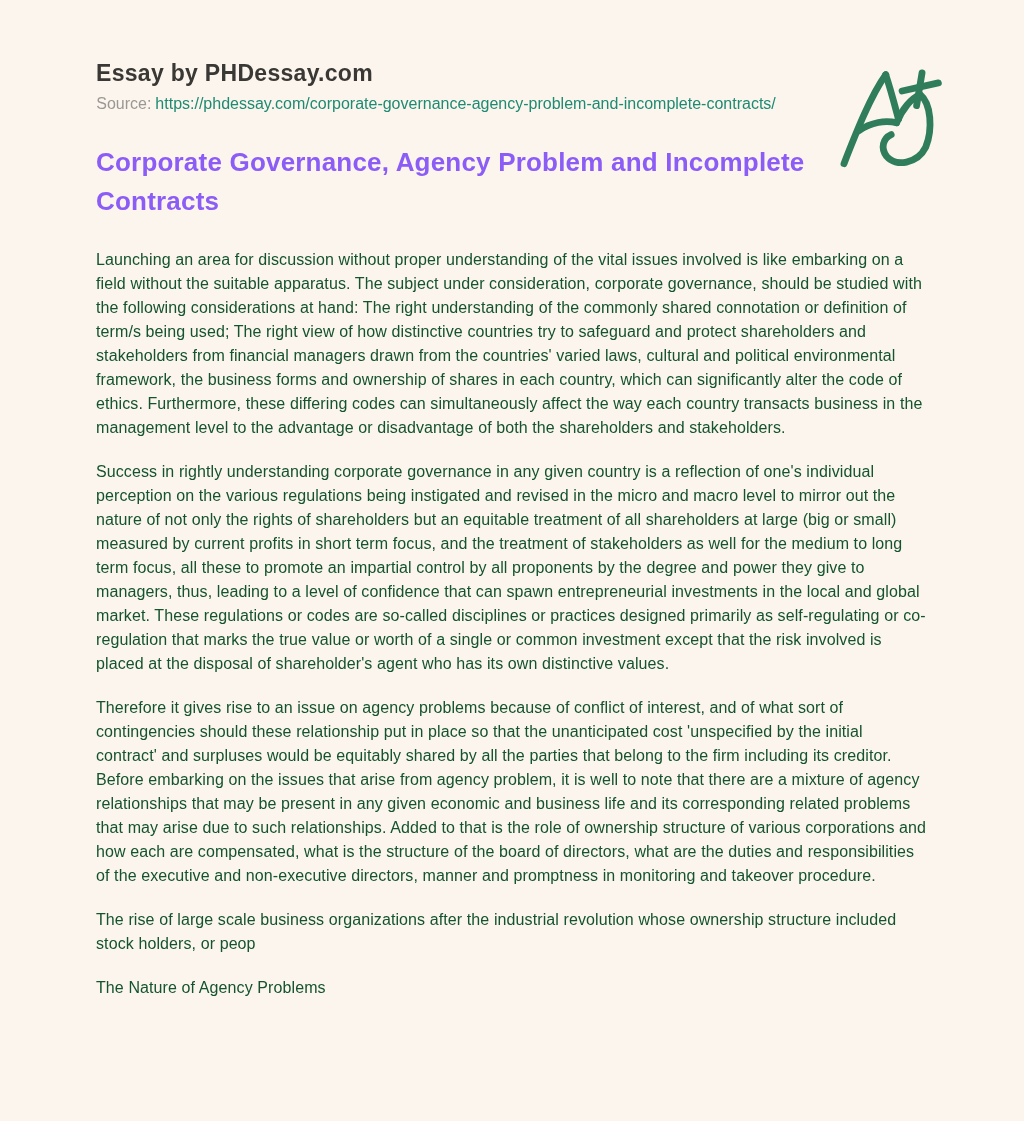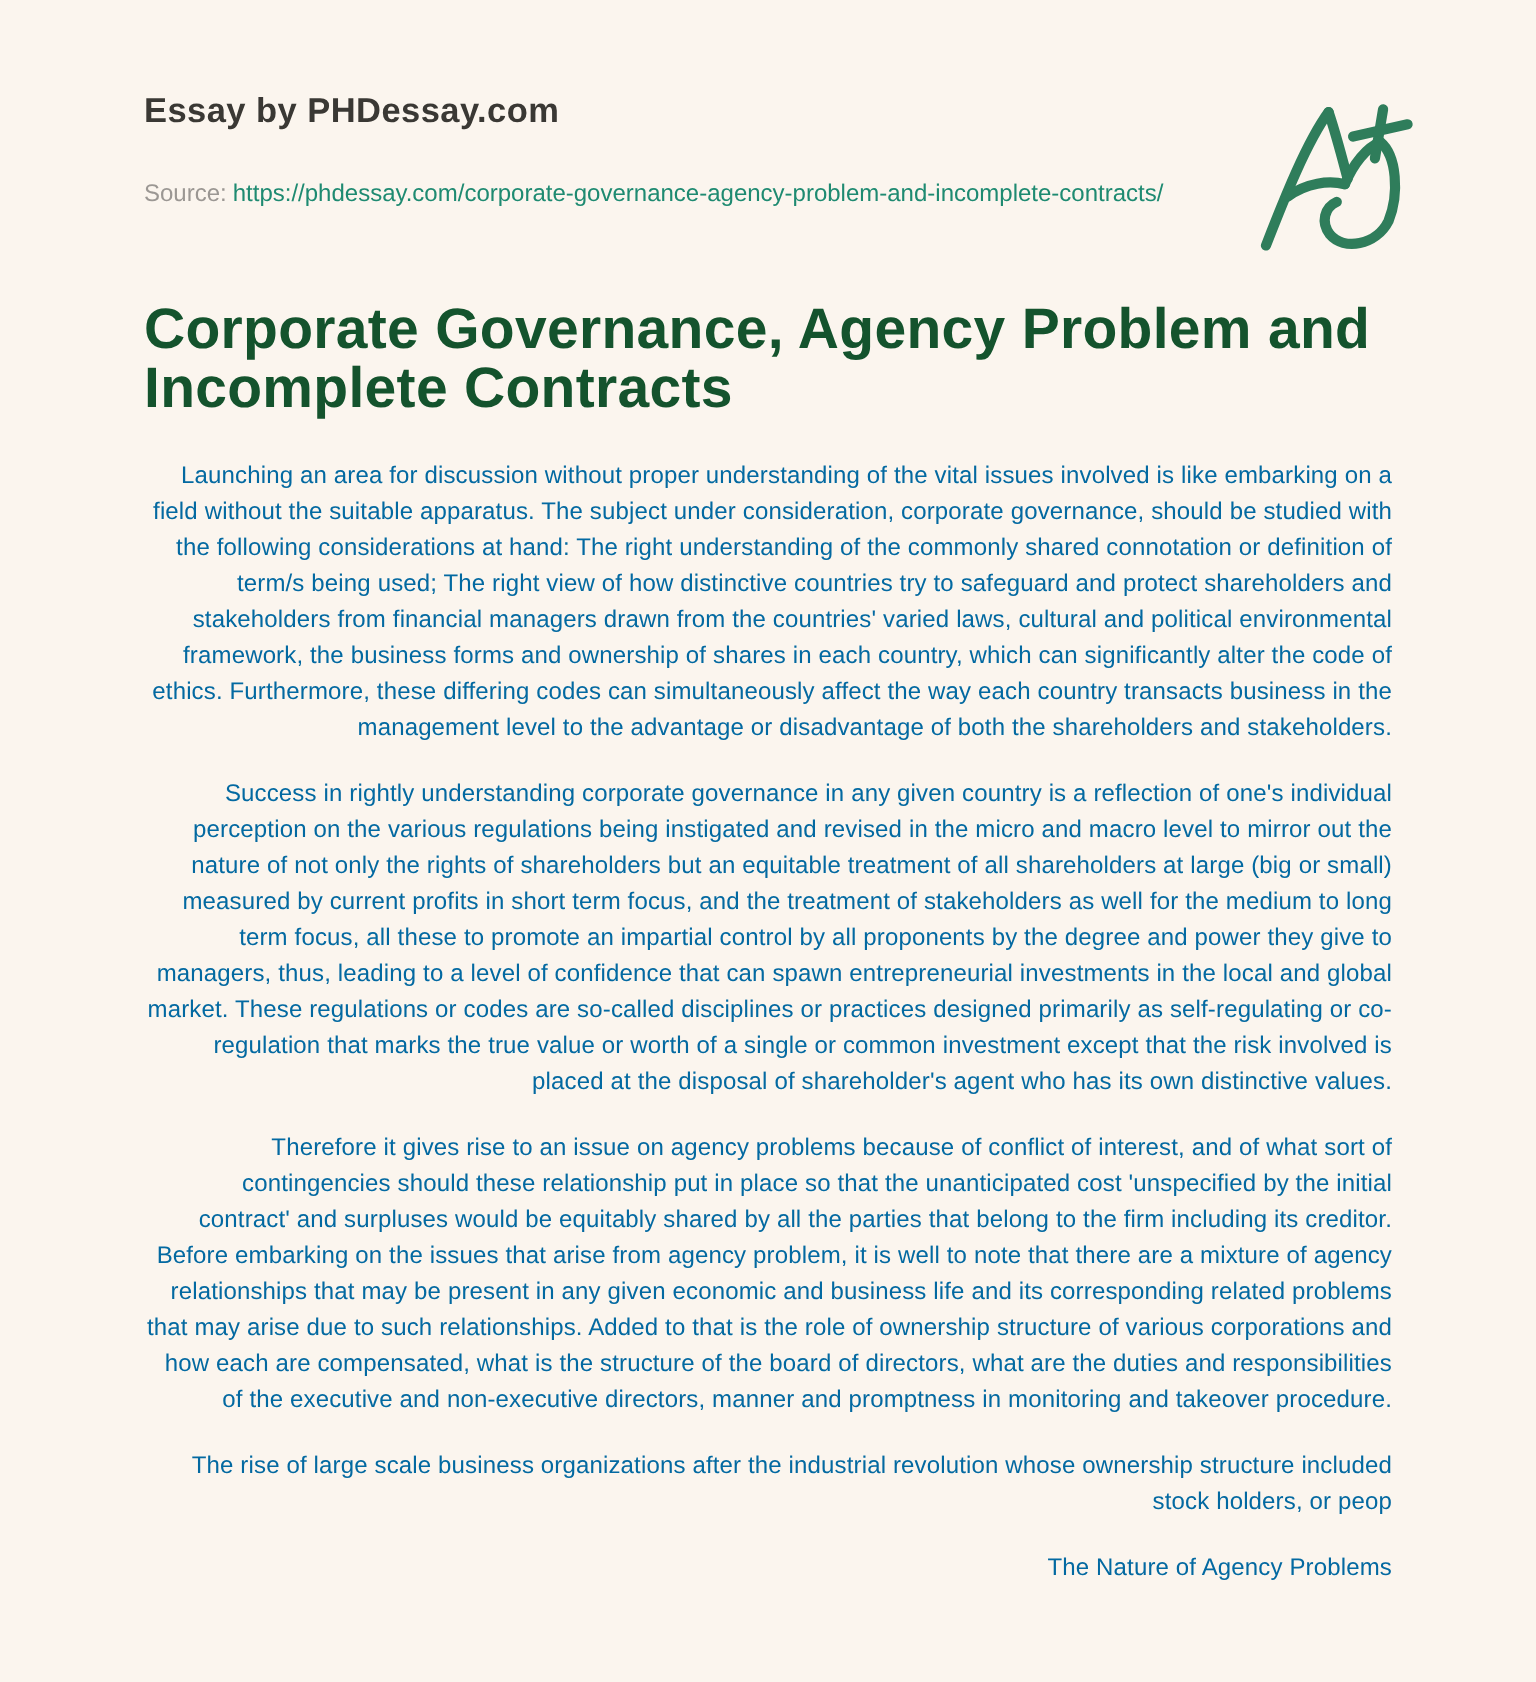--- a/index.html
+++ b/index.html
@@ -24,25 +24,26 @@
     width: 832px;
   }
   .byline {
     margin-top: 60px;
     font-size: 23px;
     font-weight: 700;
     letter-spacing: 0.3px;
     color: #3A3834;
   }
   .source {
-    margin-top: 28px;
+    margin-top: 2px;
     max-width: 680px;
     font-size: 16px;
     line-height: 30px;
     word-break: break-word;
+    text-align: center;
   }
   .source-label {
     color: #9B9793;
     margin-right: 4px;
   }
   .source-link {
     color: #1E8A71;
     text-decoration: none;
     cursor: pointer;
   }
@@ -52,37 +53,36 @@
     top: 62px;
     width: 118px;
     height: 118px;
   }
   .logo svg {
     width: 100%;
     height: 100%;
     display: block;
   }
   h1.title {
-    margin: 56px 0 0 0;
-    font-size: 38px;
+    margin: 24px 0 0 0;
+    font-size: 26px;
     line-height: 39px;
     font-weight: 700;
     letter-spacing: 0.2px;
-    color: #14532d;
+    color: #8b5cf6;
   }
   .body-copy {
     margin-top: 27px;
   }
   .body-copy p {
     margin: 0 0 20px 0;
     font-size: 16px;
     line-height: 24px;
     letter-spacing: 0.1px;
-    color: #0369a1;
-    text-align: right;
+    color: #14532d;
   }
 </style>
 </head>
 <body>
 
 <div class="page">
 
   <div class="logo">
     <svg viewBox="0 0 120 130" fill="none" stroke="#2F7D5B" stroke-width="7.5" stroke-linecap="round" stroke-linejoin="round">
       <path d="M6 112 C20 76 36 36 52 14"></path>

